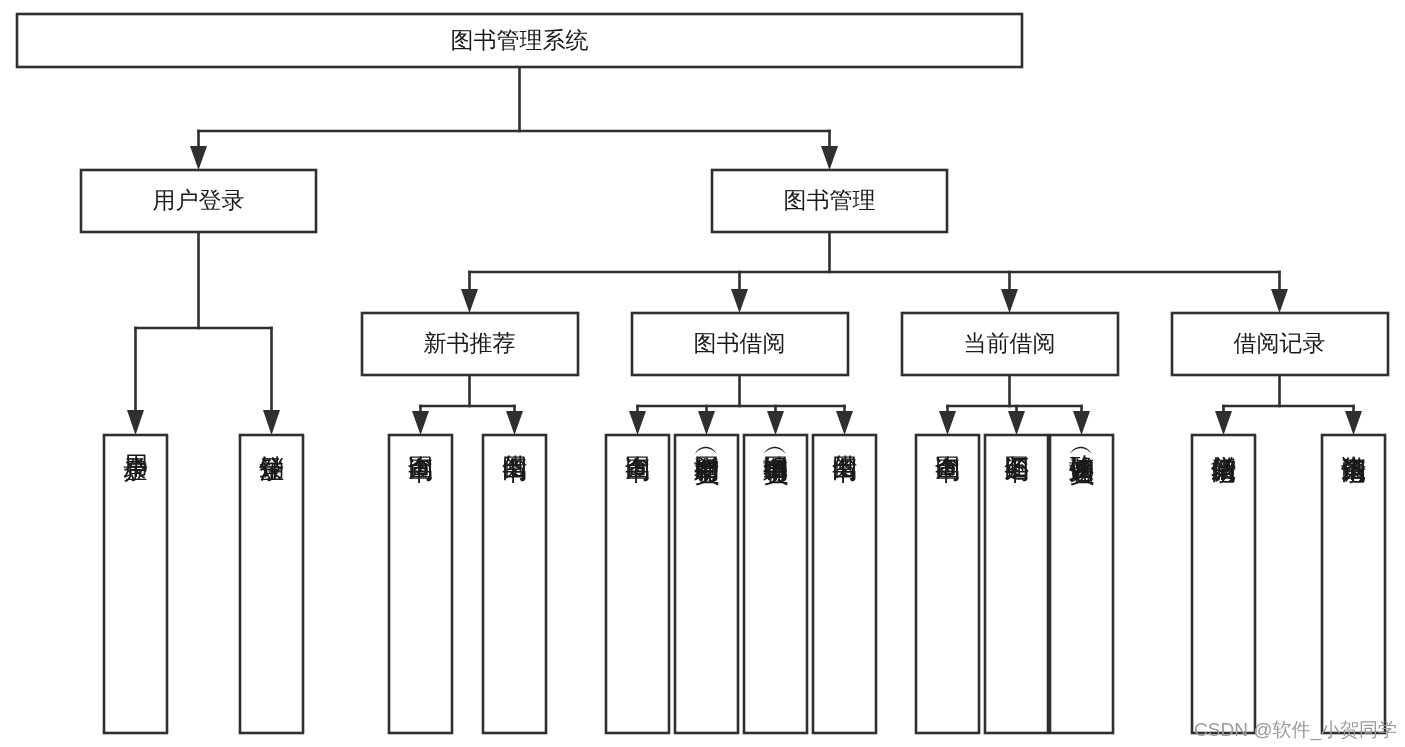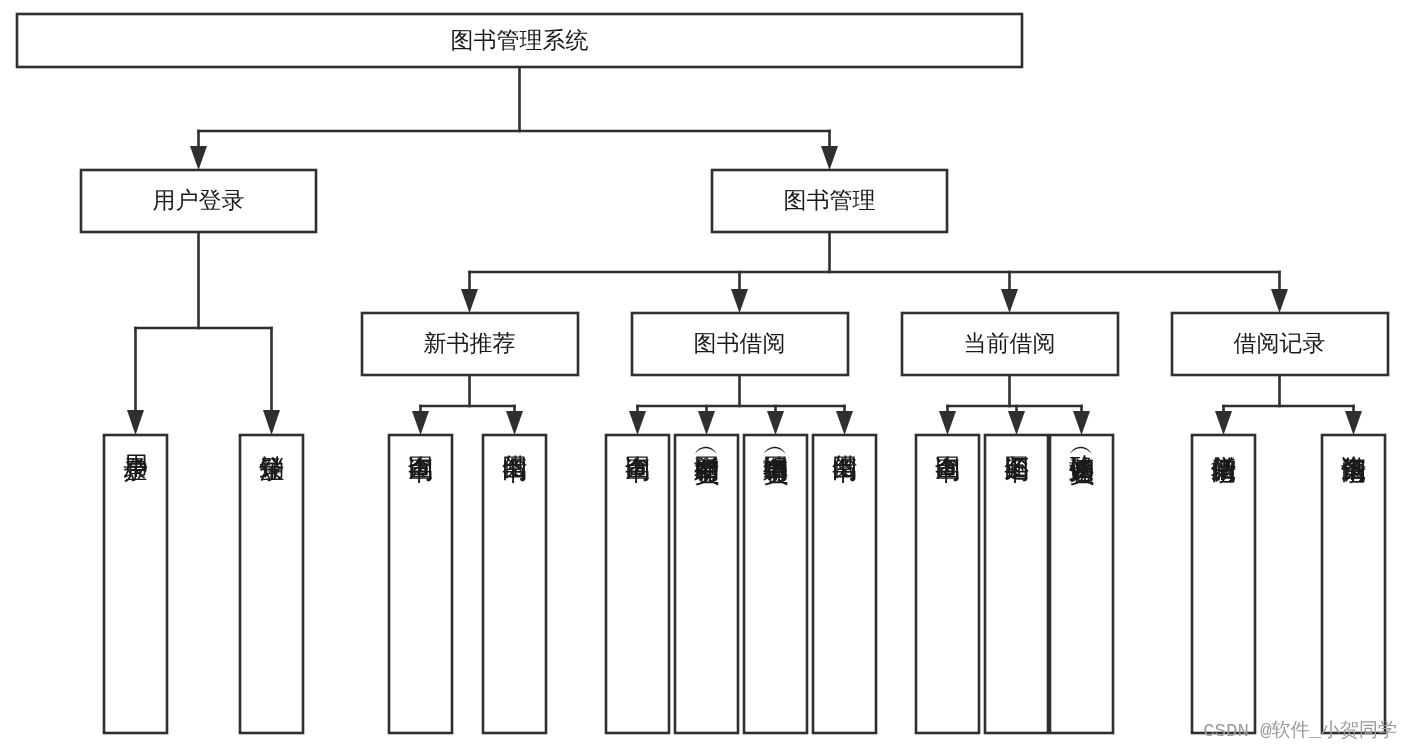--- a/index.html
+++ b/index.html
@@ -62,21 +62,21 @@
     position: absolute;
     display: flex;
     align-items: flex-start;
     justify-content: center;
     pointer-events: none;
   }
   .watermark {
     position: absolute;
     right: 8px;
     bottom: 4px;
-    font-family: Liberation Mono, monospace;
+    font-family: Liberation Sans, sans-serif;
     font-size: 19px;
     color: #9a9a9a;
     white-space: nowrap;
   }
 </style>
 </head>
 <body>
 
 <div id="diagram-root">
 

